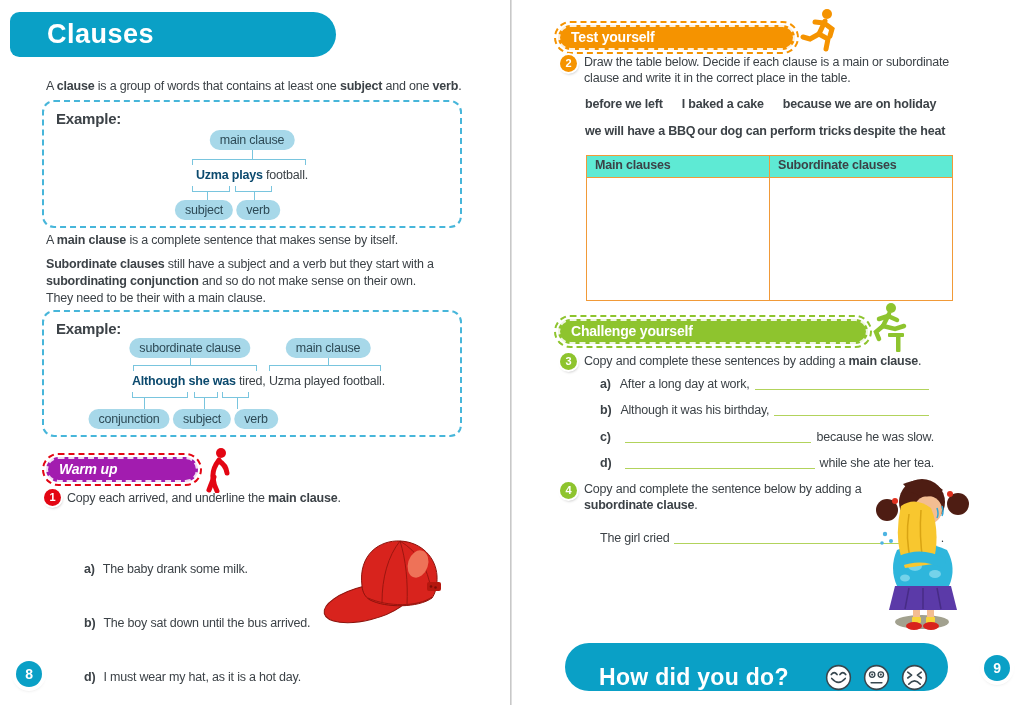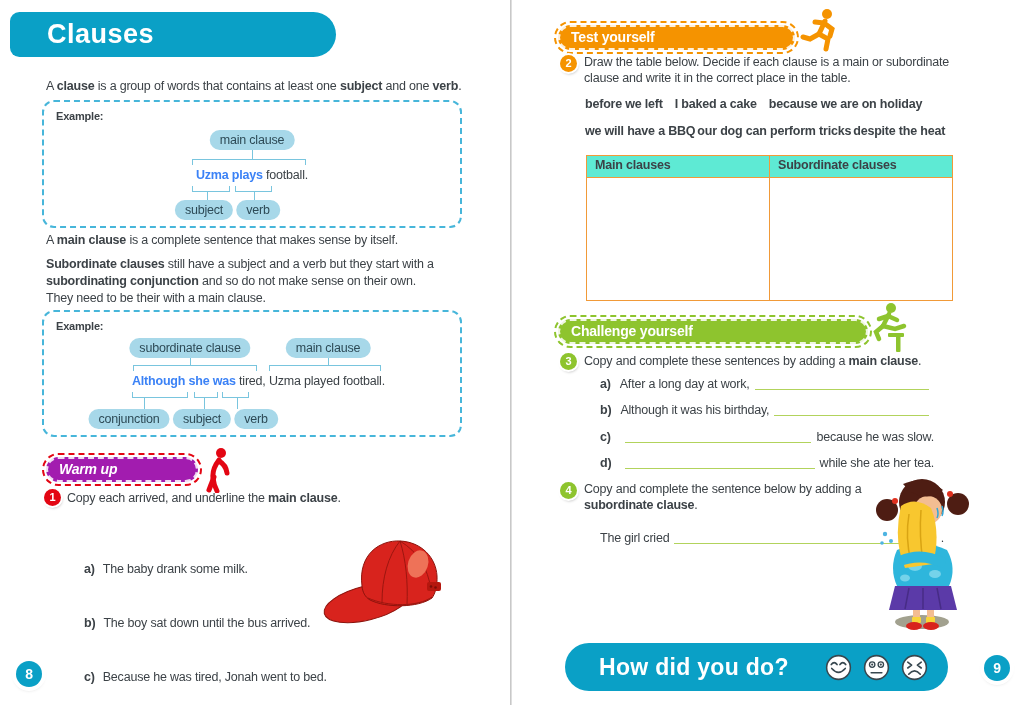--- a/index.html
+++ b/index.html
@@ -16,21 +16,21 @@
   .title-banner{position:absolute;left:10px;top:12px;width:326px;height:45px;background:#0aa0c6;
                 border-radius:10px 24px 24px 10px;}
   .title-banner span{display:block;padding-left:37px;color:#fff;font-size:27px;font-weight:700;
                 line-height:45px;letter-spacing:0.5px;}
   .banner{position:absolute;height:25px;border-radius:13px;color:#fff;font-size:14px;font-weight:700;
           line-height:21px;padding-left:11px;box-sizing:border-box;border:2px dashed rgba(255,255,255,.85);}
   .banner.red{background:#a21caf;outline:2px dashed #e30613;outline-offset:2px;font-style:italic;}
   .banner.orange{background:#f59300;outline:2px dashed #f59300;outline-offset:2px;}
   .banner.green{background:#8ec42e;outline:2px dashed #8ec42e;outline-offset:2px;}
   .footer-banner{position:absolute;left:53px;top:643px;width:383px;height:48px;background:#0aa0c6;
-          border-radius:24px;display:flex;align-items:center;padding:0 20px 0 34px;box-sizing:border-box;}
+          border-radius:24px;display:flex;align-items:flex-end;padding:0 20px 0 34px;box-sizing:border-box;}
   .footer-banner .fb-label{color:#fff;font-size:23px;font-weight:700;letter-spacing:0.3px;}
   .faces{margin-left:auto;display:flex;gap:11px;}
 
   
   .qnum{position:absolute;width:17px;height:17px;border-radius:50%;color:#fff;text-align:center;
         font-size:11px;font-weight:700;line-height:17px;letter-spacing:0;
         box-shadow:0 0 0 2px #fff,1px 2px 3px rgba(0,0,0,.3);}
   .qnum.red{background:#e30613;} .qnum.orange{background:#f59300;} .qnum.green{background:#8ec42e;}
   .pagenum{position:absolute;width:26px;height:26px;border-radius:50%;background:#0aa0c6;color:#fff;
         text-align:center;font-size:14px;font-weight:700;line-height:26px;
@@ -40,36 +40,36 @@
   .para{position:absolute;margin:0;line-height:17px;}
   .l-intro{left:46px;top:78px;width:432px;}
   .l-main{left:46px;top:232px;width:432px;}
   .l-sub{left:46px;top:256px;width:424px;}
   .l-sub2{left:46px;top:290px;width:424px;}
 
   
   .example-box{position:absolute;left:42px;width:420px;border:2px dashed #47b6da;border-radius:12px;
                box-sizing:border-box;background:#fff;}
   .ex1{top:100px;height:128px;} .ex2{top:310px;height:127px;}
-  .example-label{position:absolute;left:12px;top:8px;font-weight:700;font-size:11px;}
+  .example-label{position:absolute;left:12px;top:8px;font-weight:700;font-size:15px;}
   .pill{position:absolute;transform:translateX(-50%);background:#a7d8e9;color:#2d4a56;
         padding:2px 10px;border-radius:11px;white-space:nowrap;font-size:12.5px;line-height:16px;}
   .vline{position:absolute;width:0;border-left:1.5px solid #79c5de;}
   .br-down{position:absolute;height:6px;border:1.5px solid #79c5de;border-bottom:none;box-sizing:border-box;}
   .br-up{position:absolute;height:6px;border:1.5px solid #79c5de;border-top:none;box-sizing:border-box;}
   .dsent{position:absolute;white-space:nowrap;font-size:12.5px;}
-  .hl{color:#3b82f6;font-weight:700;}
+  .hl{color:#0c4a6e;font-weight:700;}
 
   
   .qtext{position:absolute;margin:0;line-height:16px;}
   .witems{position:absolute;left:84px;top:522px;}
   .witems .row{margin-bottom:13px;white-space:nowrap;margin-top:40px;}
   .witems .row b{margin-right:8px;}
   .clause-row{position:absolute;display:flex;font-weight:700;white-space:nowrap;}
-  .cr1{left:73px;top:97px;gap:12px;align-items:center;} .cr2{left:73px;top:124px;gap:2px;}
+  .cr1{left:73px;top:97px;gap:19px;align-items:center;} .cr2{left:73px;top:124px;gap:2px;}
 
   .t-table{position:absolute;left:74px;top:155px;width:367px;border:1.5px solid #f19a38;
            display:grid;grid-template-columns:182px 1fr;box-sizing:border-box;}
   .t-table .th{background:#5eead4;font-weight:700;padding:2px 8px;height:17px;line-height:15px;
            border-bottom:1.5px solid #f19a38;box-sizing:content-box;}
   .t-table .td{height:122px;background:#fff;}
   .t-table .c2{border-left:1.5px solid #f19a38;}
 
   .ch-row{position:absolute;left:88px;width:334px;display:flex;align-items:flex-end;white-space:nowrap;line-height:15px;}
   .ch-row .lab{font-weight:700;margin-right:9px;}
@@ -142,21 +142,20 @@
         </g>
       </svg>
     </div>
 
     <span class="qnum red" style="left:44px;top:489px;">1</span>
     <p class="qtext" style="left:67px;top:490px;width:400px;"><span>Copy each arrived, and underline the </span><b>main clause</b><span>.</span></p>
 
     <div class="witems">
       <div class="row"><b>a)</b><span>The baby drank some milk.</span></div>
       <div class="row"><b>b)</b><span>The boy sat down until the bus arrived.</span></div>
-      <div class="row"><b>c)</b><span>Because he was tired, Jonah went to bed.</span></div>
       <div class="row"><b>d)</b><span>I must wear my hat, as it is a hot day.</span></div>
     </div>
 
     <div class="icon" style="left:322px;top:520px;">
       <svg width="135" height="112" viewBox="0 0 135 112">
         <ellipse cx="45" cy="83" rx="44" ry="17" transform="rotate(-14 45 83)" fill="#d8231d" stroke="#8c130c" stroke-width="1"></ellipse>
         <path d="M40 66 C 36 34 58 20 78 21 C 100 22 114 38 115 56 C 115.5 66 113 74 110 78 C 96 88 64 88 48 80 C 43 77 40.5 72 40 66 Z" fill="#d8231d" stroke="#8c130c" stroke-width="1"></path>
         <g stroke="#8c130c" stroke-width="1" fill="none" opacity="0.8">
           <path d="M78 21 C 66 36 60 58 60 82"></path>
           <path d="M78 21 C 84 40 86 62 85 85"></path>

